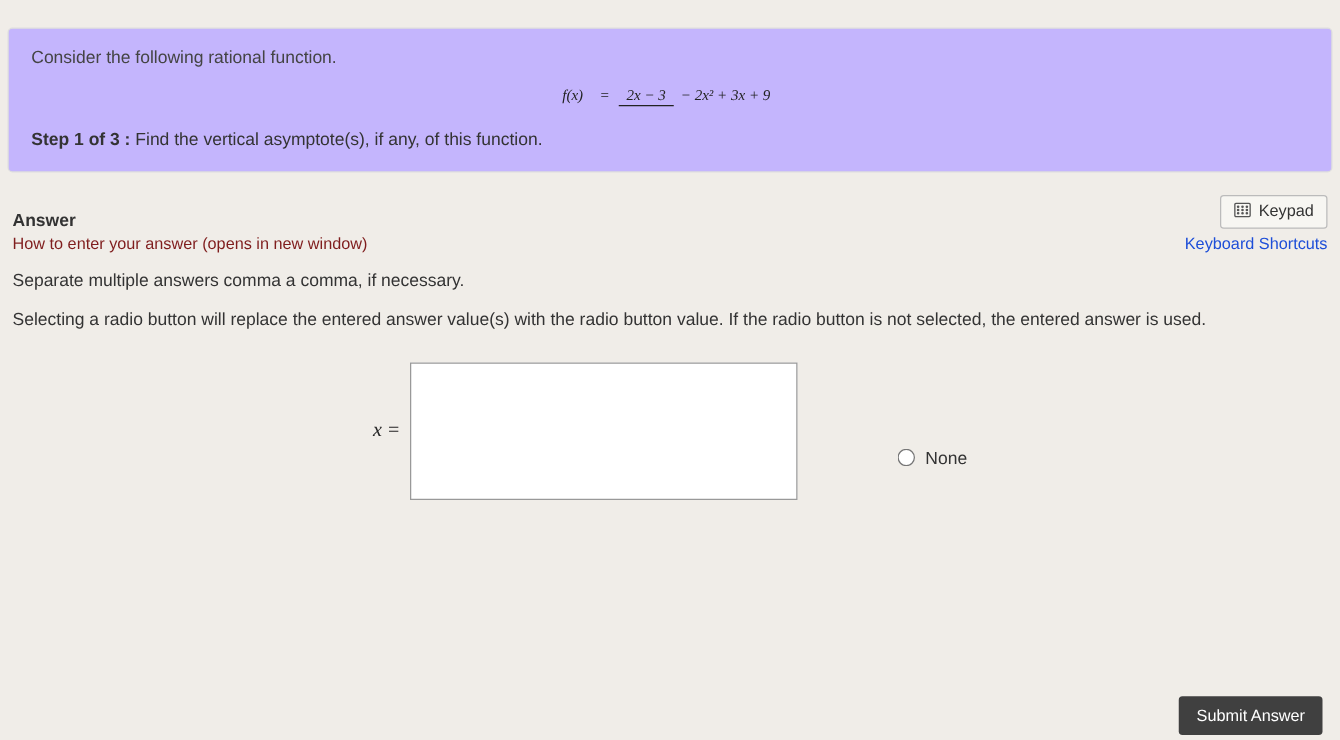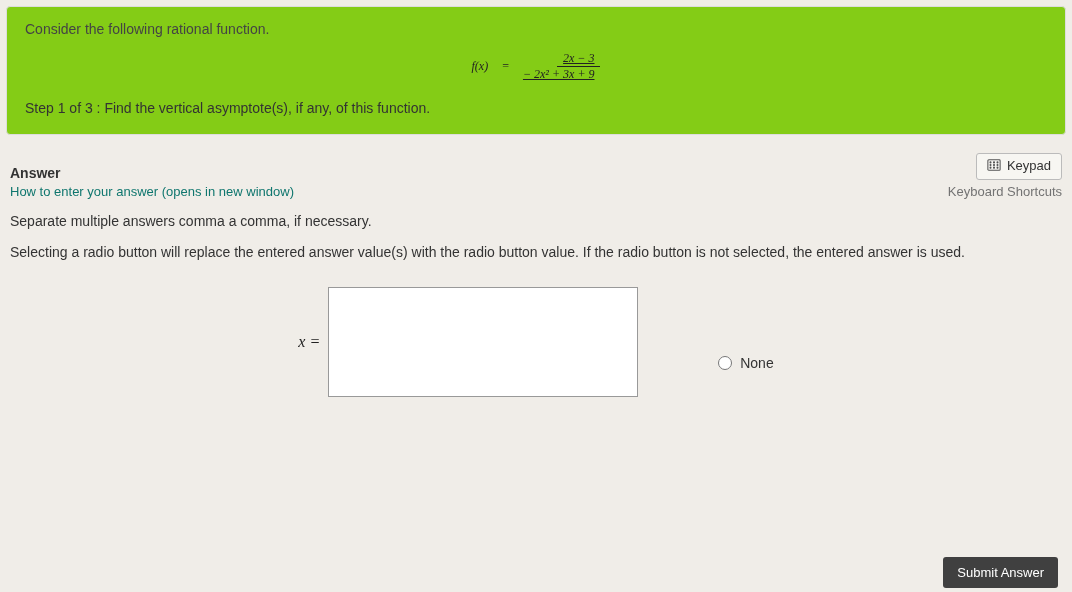--- a/index.html
+++ b/index.html
@@ -6,50 +6,50 @@
     body {
       font-family: Arial, Helvetica, sans-serif;
       background: #f0ede8;
       color: #3a3a3a;
       width: 1072px;
       height: 592px;
       overflow: hidden;
       position: relative;
     }
     .card {
-      background: #84cc16;
+      background: #c4b5fd;
       border: 1px solid #ddd;
       border-radius: 4px;
-      margin: 6px 6px 0 6px;
+      margin: 22px 6px 0 6px;
       padding: 14px 18px 18px 18px;
     }
     .prompt { font-size: 14px; color: #444; margin-bottom: 14px; }
     .equation-row { text-align: center; margin: 8px 0 18px 0; }
     .eq { display: inline-flex; align-items: center; font-family: 'Times New Roman', serif; font-size: 12px; font-style: italic; color: #222; }
     .eq .fn { margin-right: 6px; }
     .eq .eqs { margin: 0 8px; font-style: normal; }
-    .frac { display: inline-flex; flex-direction: column; align-items: flex-end; font-style: normal; text-decoration: underline; }
+    .frac { display: inline-flex; flex-direction: row; align-items: flex-start; font-style: normal; }
     .frac .num, .frac .den { padding: 0 6px; font-style: italic; white-space: nowrap; }
     .frac .num { border-bottom: 1px solid #222; }
     .step { font-size: 14px; color: #333; }
-    .step b { font-weight: normal; }
+    .step b { font-weight: bold; }
 
     .answer-block { margin: 18px 10px 0 10px; position: relative; }
     .answer-header { display: flex; justify-content: space-between; align-items: flex-end; }
     .answer-left { font-size: 14px; color: #333; }
     .answer-left .label { font-weight: bold; display: block; margin-bottom: 2px; }
-    .how-link { color: #0f766e; font-size: 13px; cursor: pointer; }
+    .how-link { color: #7f1d1d; font-size: 13px; cursor: pointer; }
     .answer-right { text-align: right; }
     .keypad-btn {
       display: inline-flex; align-items: flex-start; gap: 6px;
       background: #f7f6f2; border: 1px solid #bbb; border-radius: 3px;
       padding: 4px 10px; font-size: 13px; color: #333; cursor: pointer;
     }
     .keypad-btn svg { width: 14px; height: 14px; }
-    .kb-shortcuts { color: #737373; font-size: 13px; margin-top: 4px; cursor: pointer; }
+    .kb-shortcuts { color: #1d4ed8; font-size: 13px; margin-top: 4px; cursor: pointer; }
     .instr { font-size: 14px; color: #333; margin: 14px 0 14px 0; }
     .radio-note { font-size: 14px; color: #333; margin: 10px 0 24px 0; line-height: 1.4; }
 
     .input-row {
       display: flex; align-items: center; justify-content: center;
       gap: 40px; margin: 10px 0 20px 0;
     }
     .x-eq { font-family: 'Times New Roman', serif; font-style: italic; font-size: 16px; color: #222; margin-right: 8px; }
     .answer-box {
       width: 310px; height: 110px; border: 1px solid #999; background: #fff;

